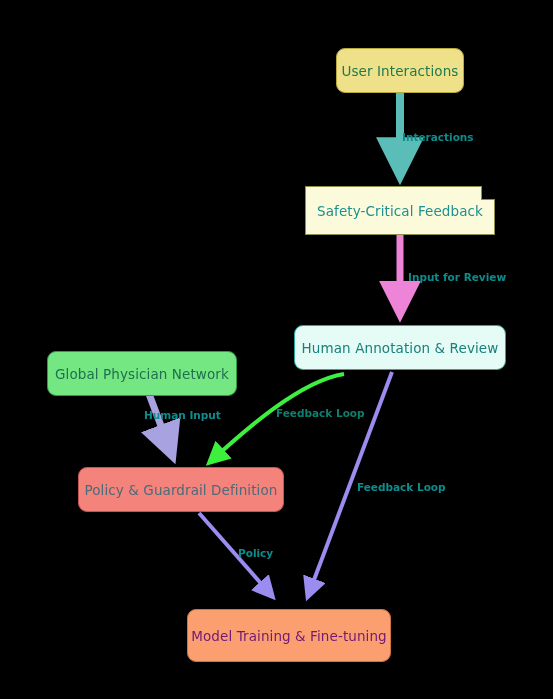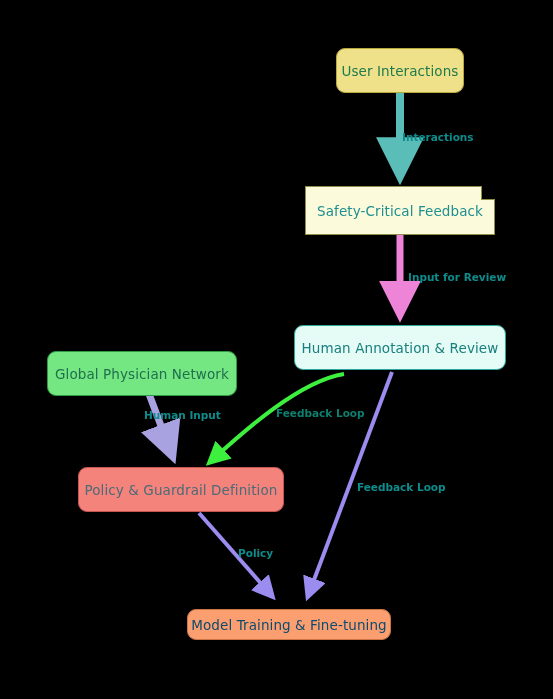--- a/index.html
+++ b/index.html
@@ -21,22 +21,22 @@
              background:#fbfbdc;border:1.4px solid #8f8f4a;color:#1f8f8f;}
   #n-safety .fold{position:absolute;right:-1px;top:-1px;width:13px;height:13px;
              background:#000;border-left:1.4px solid #8f8f4a;
              border-bottom:1.4px solid #8f8f4a;}
   #n-gpn    {left:47px;top:325px;width:190px;height:45px;
              background:#74e682;border:1.4px solid #2f9b45;color:#216f4e;margin-top:26px;}
   #n-human  {left:294px;top:325px;width:212px;height:45px;
              background:#e4fbf6;border:1.4px solid #2aa79b;color:#18807e;}
   #n-policy {left:78px;top:467px;width:206px;height:45px;
              background:#f4837c;border:1.4px solid #c4564f;color:#4b6b78;}
-  #n-model  {left:187px;top:609px;width:204px;height:31px;
-             background:#fb9f71;border:1.4px solid #cd7444;color:#0c4a6e;}
+  #n-model  {left:187px;top:609px;width:204px;height:53px;
+             background:#fb9f71;border:1.4px solid #cd7444;color:#701a75;}
 
   .elabel{position:absolute;font-size:10.5px;font-weight:bold;
           color:#0e8c8c;white-space:nowrap;}
   .elabel.green{color:#0e7f6e;}
 </style>
 </head>
 <body>
 
 <div id="stage">
 

